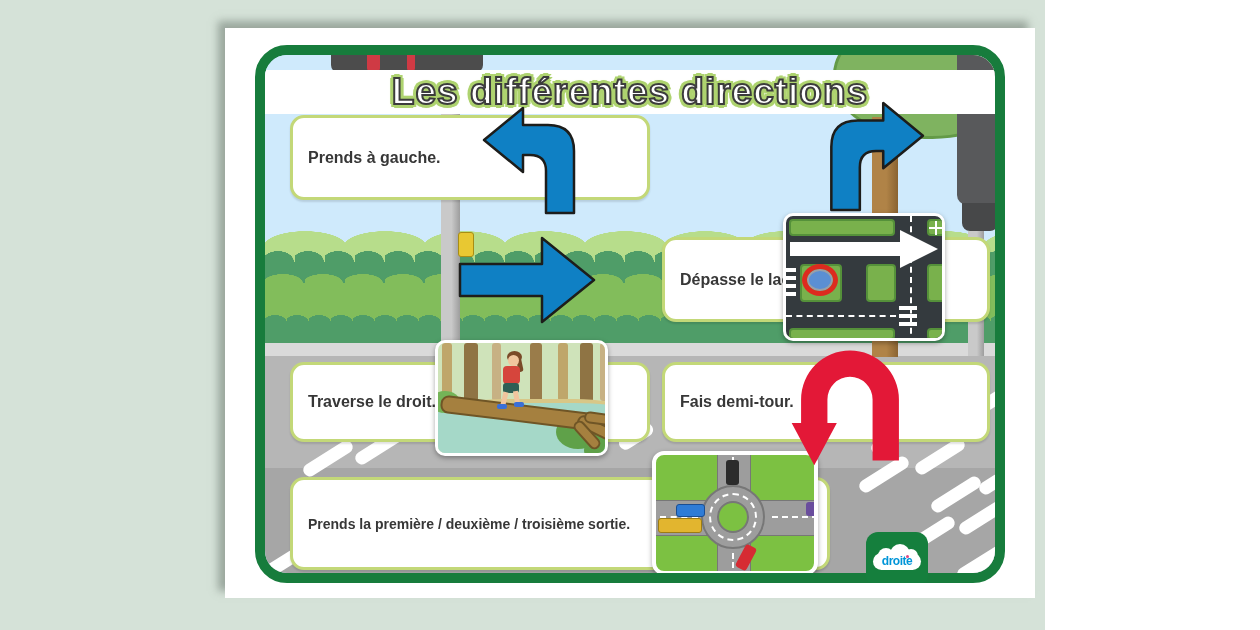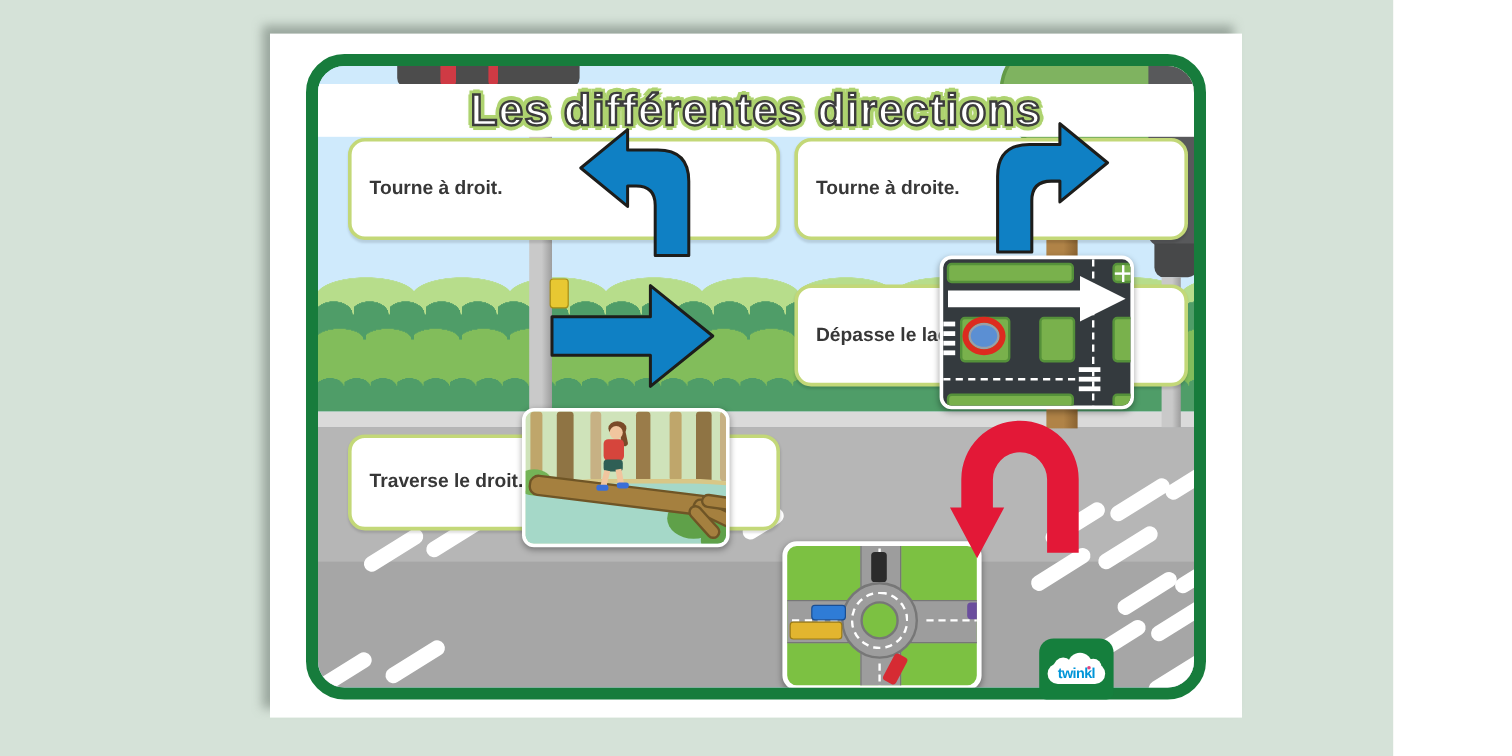--- a/index.html
+++ b/index.html
@@ -1,17 +1,17 @@
 <!DOCTYPE html>
 <html><head>
 <meta charset="utf-8">
 <style>
   html,body{margin:0;padding:0;width:1260px;height:630px;overflow:hidden;
     font-family:"Liberation Sans", sans-serif;}
-  .stage{position:absolute;left:0;top:0;width:1161px;height:630px;background:#d5e2d8;}
+  .stage{position:absolute;left:0;top:0;width:1045px;height:630px;background:#d5e2d8;}
   .poster{position:absolute;left:225px;top:28px;width:810px;height:570px;background:#ffffff;
     box-shadow:-7px -7px 8px rgba(105,118,110,.55);}
   .frame{position:absolute;left:30px;top:17px;width:750px;height:538px;box-sizing:border-box;
     border:10px solid #177c3c;border-radius:32px;overflow:hidden;background:#cfeafc;}
   
   .sky{position:absolute;left:0;top:0;width:730px;height:210px;background:#cfeafc;}
   .hill{position:absolute;left:0;top:192px;width:730px;height:95px;background:#b7dd8b;}
   .hill::before{content:"";position:absolute;left:0;right:0;top:-16px;height:32px;
     background:radial-gradient(ellipse 42px 16px at 40px 16px,#b7dd8b 98%,transparent 100%);
     background-size:80px 32px;background-repeat:repeat-x;}
@@ -168,30 +168,33 @@
       <div class="tree-trunk"></div>
       <div class="tl-right"></div>
       <div class="tl-right2"></div>
       <div class="pole-right"></div>
 
       <div class="title-band">
         <h1 class="poster-title">Les différentes directions</h1>
       </div>
 
       <div class="card" style="left:25px;top:60px;width:360px;height:85px;">
-        <span class="card-label">Tourne à droit.</span>
-      </div>
-      <div class="card" style="left:397px;top:60px;width:328px;height:85px;">
-        <span class="card-label">Tourne à droite.</span>
+        <span class="card-label">Prends à gauche.</span>
       </div>
       <div class="card" style="left:397px;top:182px;width:328px;height:85px;">
         <span class="card-label">Dépasse le lac.</span>
       </div>
       <div class="card" style="left:25px;top:307px;width:360px;height:80px;">
         <span class="card-label">Traverse le droit.</span>
+      </div>
+      <div class="card" style="left:397px;top:307px;width:328px;height:80px;">
+        <span class="card-label">Fais demi-tour.</span>
+      </div>
+      <div class="card" style="left:25px;top:422px;width:540px;height:93px;">
+        <span class="card-label long">Prends la première / deuxième / troisième sortie.</span>
       </div>
 
       <svg class="arrow-svg" style="left:215px;top:48px;" width="113" height="112" viewBox="0 0 113 112">
         <path d="M 66 110 L 66 68 Q 66 52 50 52 L 43 52 L 43 69 L 4 37 L 43 5 L 43 22 L 68 22 Q 94 22 94 48 L 94 110 Z" fill="#0f80c4" stroke="#1d1d1b" stroke-width="2.5" stroke-linejoin="round"></path>
       </svg>
       <svg class="arrow-svg" style="left:547px;top:42px;" width="115" height="116" viewBox="0 0 113 112">
         <path d="M 66 110 L 66 68 Q 66 52 50 52 L 43 52 L 43 69 L 4 37 L 43 5 L 43 22 L 68 22 Q 94 22 94 48 L 94 110 Z" fill="#0f80c4" stroke="#1d1d1b" stroke-width="2.5" stroke-linejoin="round" transform="translate(113,0) scale(-1,1)"></path>
       </svg>
       <svg class="arrow-svg" style="left:193px;top:178px;" width="140" height="94" viewBox="0 0 140 94">
         <path d="M 2 31 L 84 31 L 84 5 L 136 47 L 84 89 L 84 63 L 2 63 Z" fill="#0f80c4" stroke="#1d1d1b" stroke-width="2.5" stroke-linejoin="round"></path>
@@ -271,18 +274,18 @@
       </div>
 
     </div>
 
     <div class="badge">
       <div class="cloud">
         <div class="cloud-c1"></div>
         <div class="cloud-c2"></div>
         <div class="cloud-c3"></div>
         <div class="cloud-base"></div>
-        <div class="cloud-text">twinkl</div>
+        <div class="cloud-text">droite</div>
         <div class="cloud-dot"></div>
       </div>
     </div>
   </div>
 </div>
 
 </body></html>

